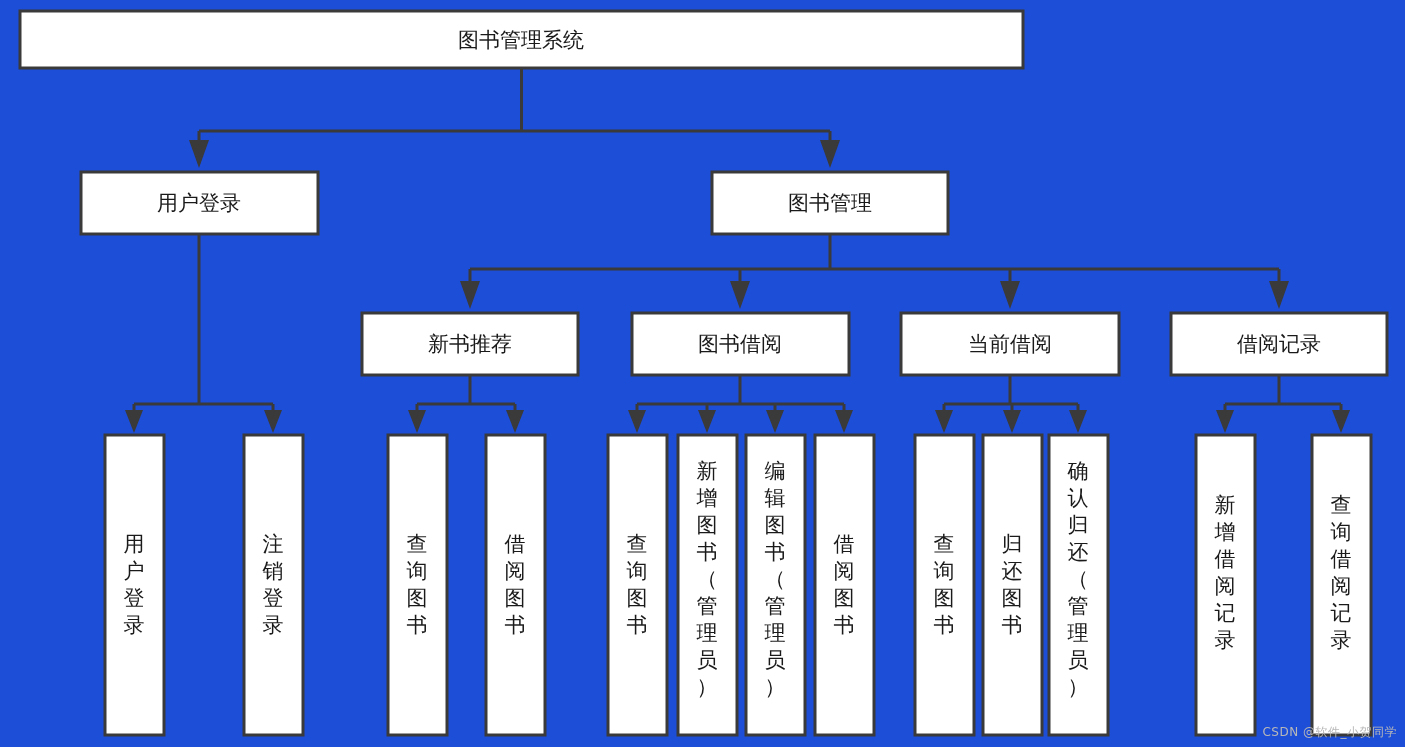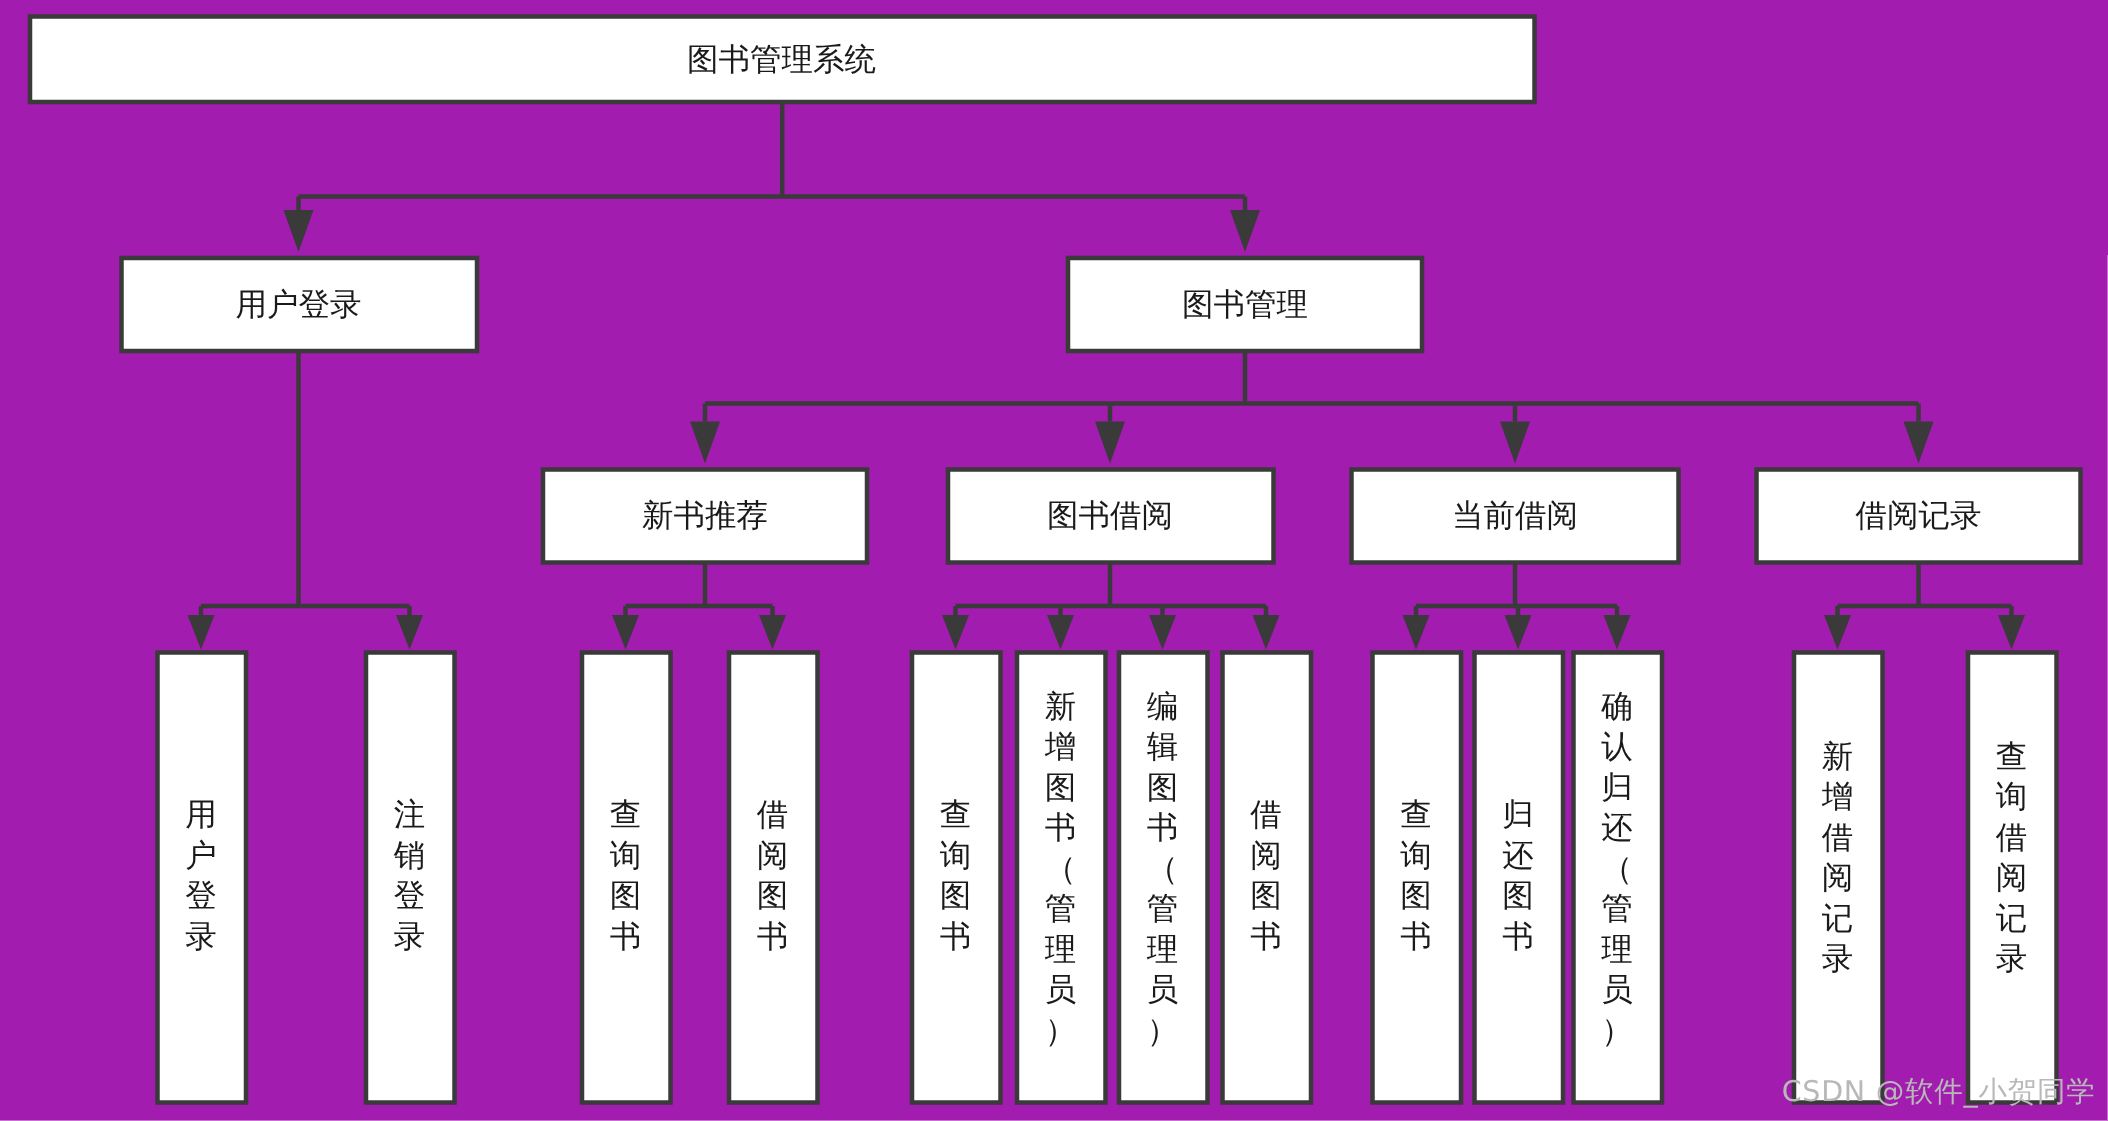--- a/index.html
+++ b/index.html
@@ -10,21 +10,21 @@
   body {
     width: 1405px;
     height: 747px;
     font-family: "DejaVu Sans", "Liberation Sans", sans-serif;
     overflow: hidden;
   }
   #diagram-root {
     position: relative;
     width: 1405px;
     height: 747px;
-    background: #a21caf;
+    background: #1d4ed8;
   }
   svg.diagram-canvas {
     position: absolute;
     top: 0;
     left: 0;
     width: 1405px;
     height: 747px;
   }
   .node-box {
     fill: #ffffff;
@@ -52,21 +52,21 @@
     font-family: "DejaVu Sans", "Liberation Sans", sans-serif;
     font-size: 21px;
     fill: #1a1a1a;
     text-anchor: middle;
   }
   .watermark-text {
     position: absolute;
     right: 8px;
     bottom: 6px;
     font-family: "DejaVu Sans", "Liberation Sans", sans-serif;
-    font-size: 19px;
+    font-size: 12px;
     color: #b8b8b8;
     white-space: nowrap;
     letter-spacing: 0.5px;
     margin-top: 47px;
   }
 </style>
 </head>
 <body>
 
 <div id="diagram-root">

